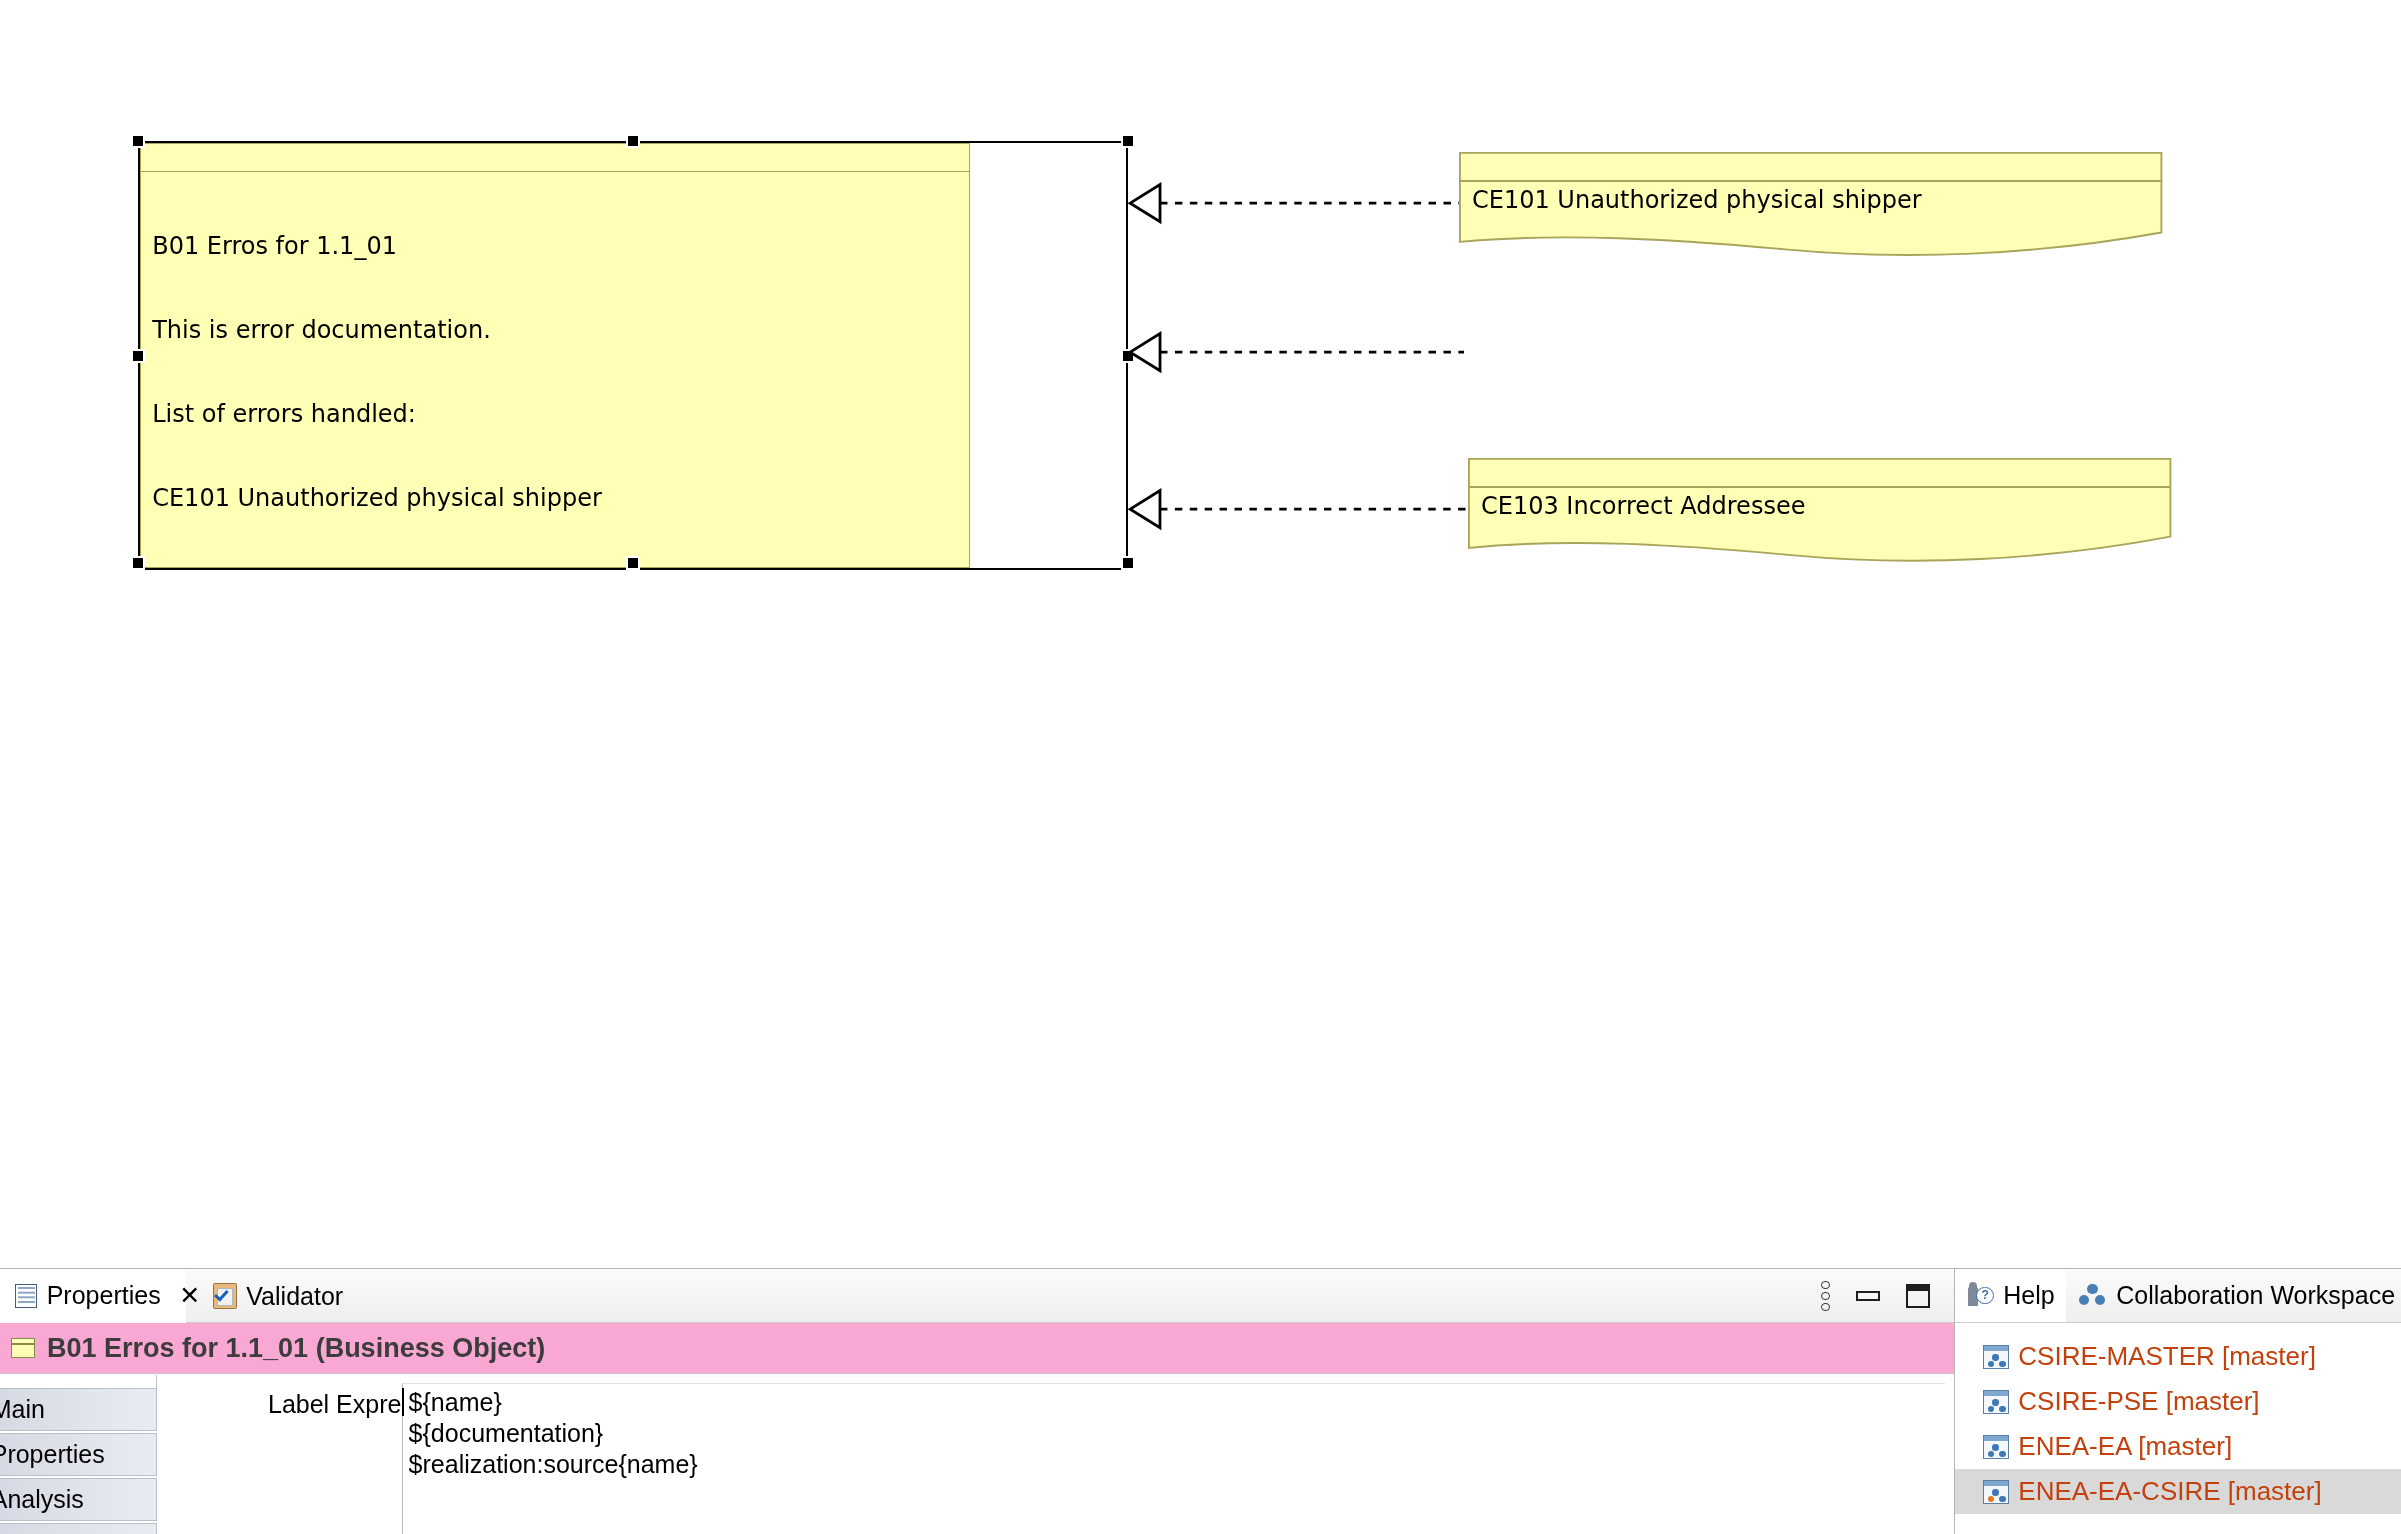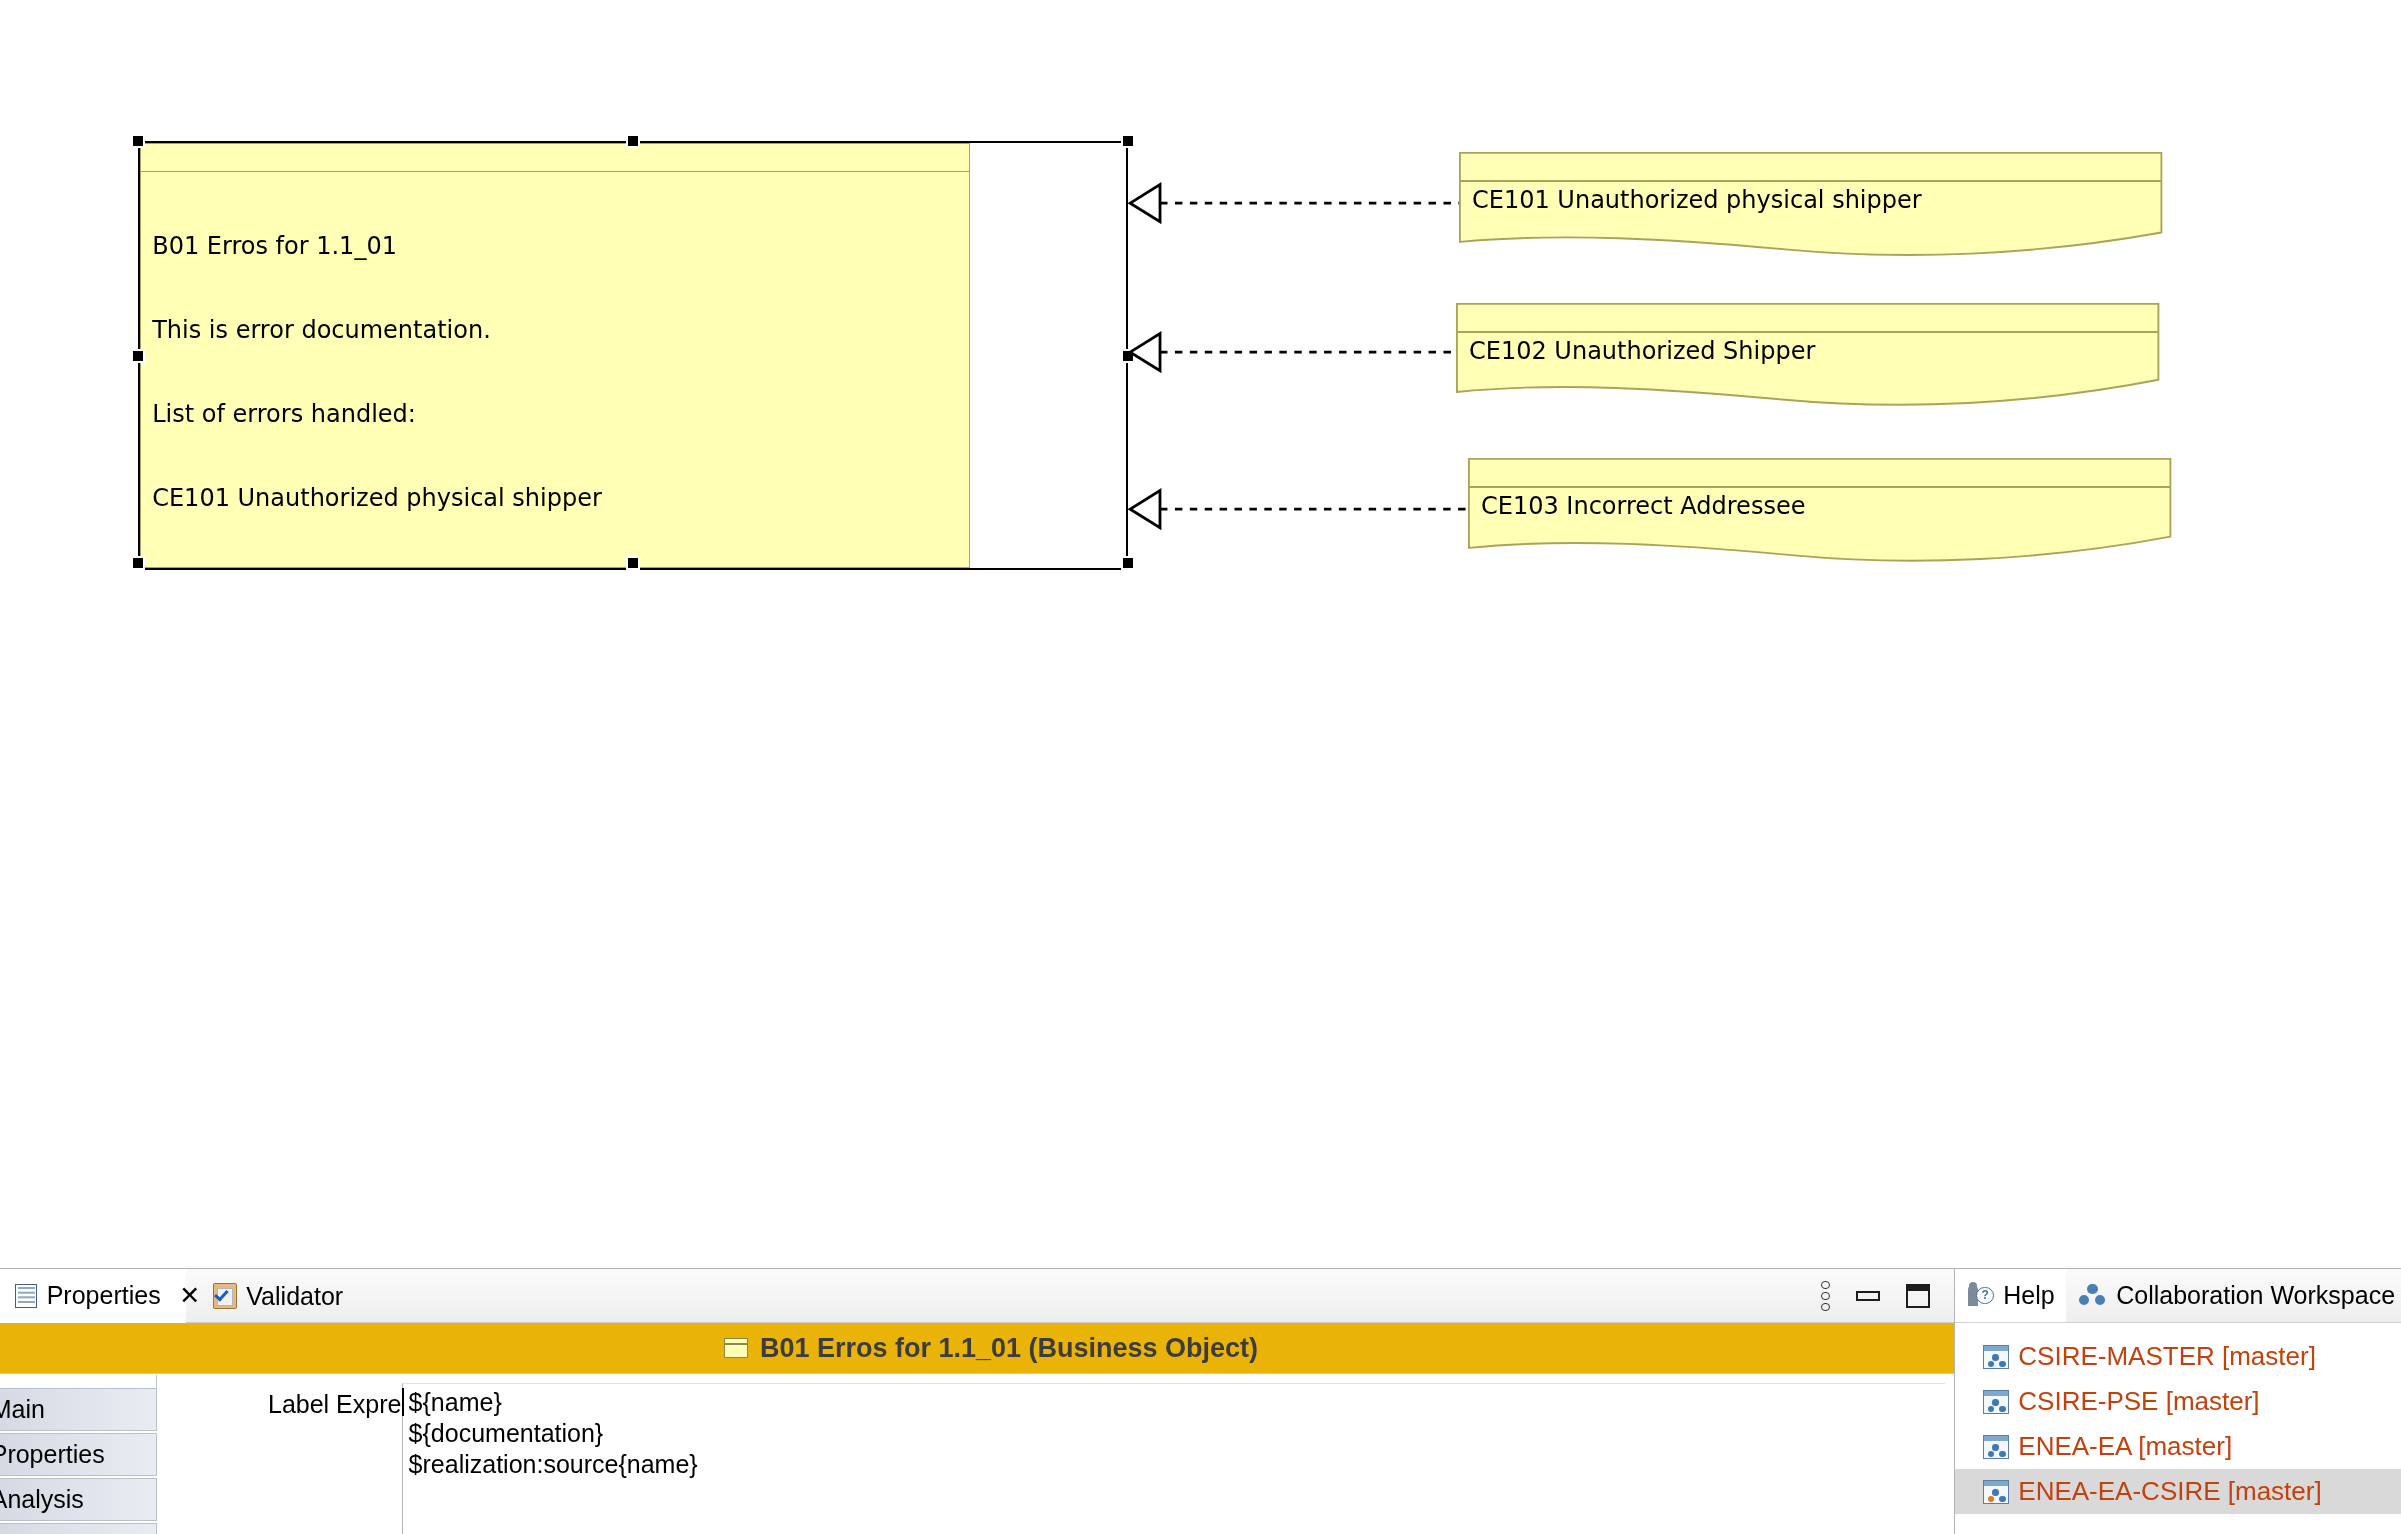--- a/index.html
+++ b/index.html
@@ -104,25 +104,24 @@
   .viewbtns { position: absolute; right: 9.3px; top: 0; height: 54px;
               display: flex; align-items: center; gap: 26px; padding-right: 15px; }
   .dots { display: flex; flex-direction: column; gap: 2.8px; align-items: center; }
   .dots i { width: 8.4px; height: 8.4px; border: 1.4px solid #333; border-radius: 50%; display: block; }
   .min-ico { width: 24px; height: 9.3px; border: 2.8px solid #1d1d1d; }
   .max-ico { width: 24px; height: 24px; border: 2.8px solid #1d1d1d; border-top-width: 7.5px; }
 
   
   #prop-title {
     height: 51px;
-    background: #eab308;
+    background: #f9a8d4;
     border-bottom: 0.9px solid #c8c8c8;
     display: flex; align-items: center; gap: 12px;
-    padding-left: 28px;
-    justify-content: center;
+    padding-left: 11px;
   }
   #prop-title .ttext {
     font-size: 27px; font-weight: bold; color: #3c3c3c;
     font-family: "Liberation Sans", sans-serif;
   }
   .bo-ico {
     width: 24px; height: 20.5px; background: #ffffb5;
     border: 1.4px solid #8a8a4a; position: relative; flex: 0 0 auto;
   }
   .bo-ico:after { content:''; position:absolute; left:0; top:4.7px; right:0; height:1.4px; background:#8a8a4a; }
@@ -288,27 +287,20 @@
   </svg>
 
   <div class="doc-note" style="left:1459px; top:152px; width:704px; height:98px;">
     <svg width="708" height="103" viewBox="0 0 760 110" preserveAspectRatio="none">
       <path d="M1,1 H754 V86 C620,110 480,116 350,104 C230,93 110,86 1,96 Z" fill="#ffffb5" stroke="#a9a45a" stroke-width="2"></path>
       <line x1="1" y1="31" x2="754" y2="31" stroke="#a9a45a" stroke-width="2"></line>
     </svg>
     <div class="doc-label">CE101 Unauthorized physical shipper</div>
   </div>
 
-  <div class="doc-note" style="left:1456px; top:303px; width:704px; height:98px;">
-    <svg width="708" height="103" viewBox="0 0 760 110" preserveAspectRatio="none">
-      <path d="M1,1 H754 V82 C620,108 480,115 350,103 C230,92 110,84 1,95 Z" fill="#ffffb5" stroke="#a9a45a" stroke-width="2"></path>
-      <line x1="1" y1="31" x2="754" y2="31" stroke="#a9a45a" stroke-width="2"></line>
-    </svg>
-    <div class="doc-label">CE102 Unauthorized Shipper</div>
-  </div>
 
   <div class="doc-note" style="left:1468px; top:458px; width:704px; height:98px;">
     <svg width="708" height="103" viewBox="0 0 760 110" preserveAspectRatio="none">
       <path d="M1,1 H754 V84 C620,109 480,116 350,104 C230,93 110,85 1,96 Z" fill="#ffffb5" stroke="#a9a45a" stroke-width="2"></path>
       <line x1="1" y1="31" x2="754" y2="31" stroke="#a9a45a" stroke-width="2"></line>
     </svg>
     <div class="doc-label">CE103 Incorrect Addressee</div>
   </div>
 
 </div>

